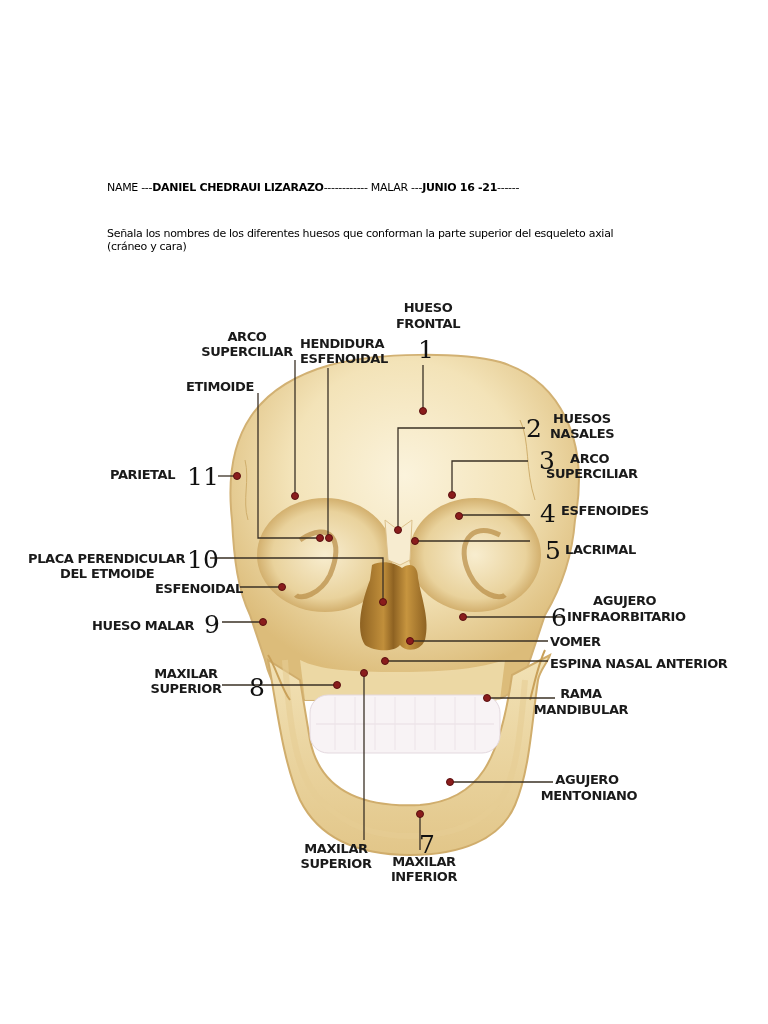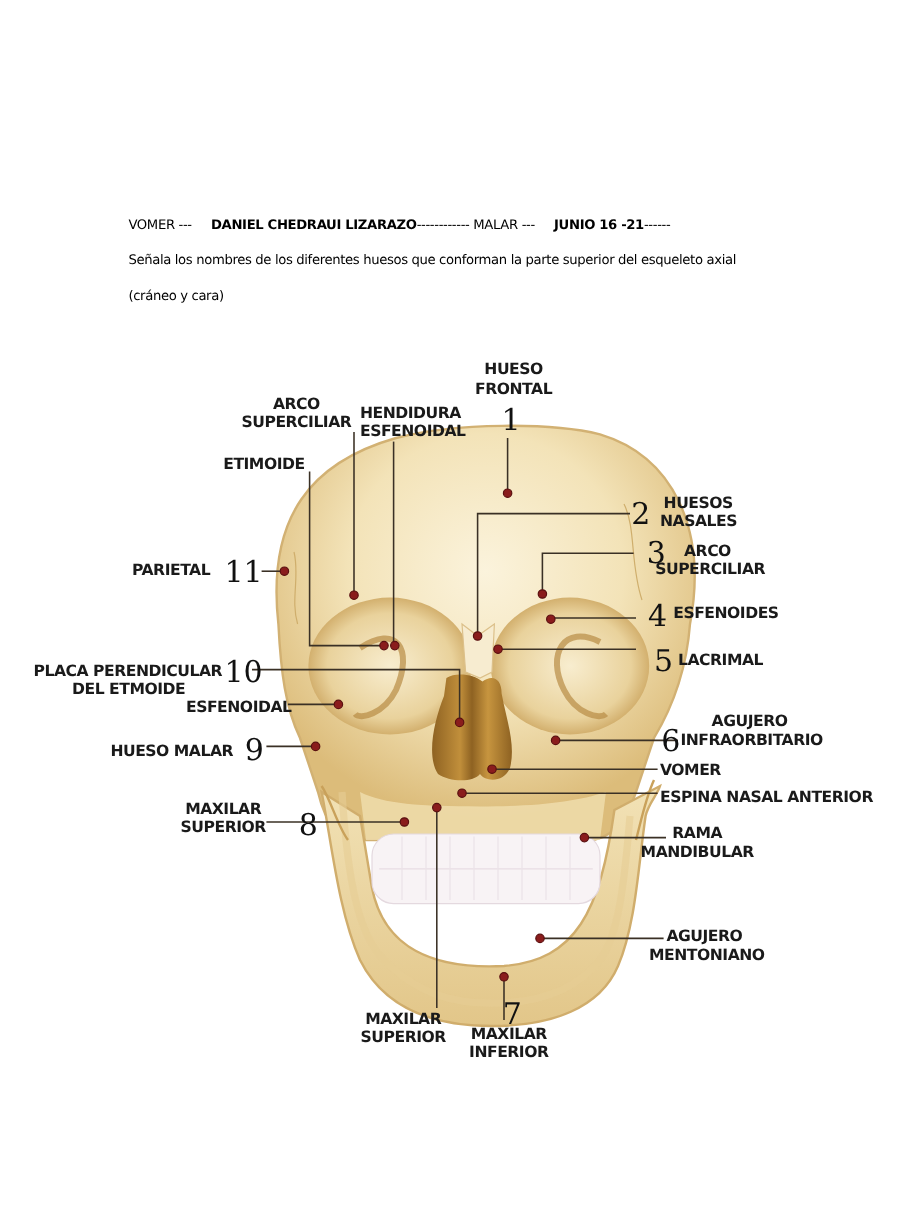--- a/index.html
+++ b/index.html
@@ -1,32 +1,32 @@
 <!DOCTYPE html>
 <html><head>
 <meta charset="utf-8">
 <style>
   html, body { margin:0; padding:0; background:#ffffff; }
   body { width:768px; height:1024px; position:relative; overflow:hidden;
          font-family:"Liberation Sans", "DejaVu Sans", sans-serif; color:#000; }
   .hdr { position:absolute; left:107px; font-size:11px; white-space:nowrap; font-family:"DejaVu Sans", sans-serif; letter-spacing:-0.3px; }
-  .hdr b { font-weight:bold;margin-left:16px; }
+  .hdr b { font-weight:bold; }
   #diagram { position:absolute; left:0; top:0; width:768px; height:1024px; }
   .lbl { font-family:"DejaVu Sans", sans-serif; font-size:13px; font-weight:bold; fill:#1a1a1a; letter-spacing:-0.4px; }
   .num { font-family:"DejaVu Serif", serif; font-size:25px; fill:#111; }
   .leader { stroke:#3a3025; stroke-width:1.3; fill:none; }
   .dot { fill:#8a1c1c; stroke:#5a1010; stroke-width:1; }
 </style>
 </head>
 <body>
 
 <div class="hdr" style="top:181px;">
-  <span>VOMER ---</span><b>DANIEL CHEDRAUI LIZARAZO</b><span>------------ MALAR ---</span><b>JUNIO 16 -21</b><span>------</span>
+  <span>NAME ---</span><b>DANIEL CHEDRAUI LIZARAZO</b><span>------------ MALAR ---</span><b>JUNIO 16 -21</b><span>------</span>
 </div>
-<div class="hdr" style="top:210px;">Señala los nombres de los diferentes huesos que conforman la parte superior del esqueleto axial</div>
+<div class="hdr" style="top:227px;">Señala los nombres de los diferentes huesos que conforman la parte superior del esqueleto axial</div>
 <div class="hdr" style="top:240px;text-align:center;">(cráneo y cara)</div>
 
 <svg id="diagram" viewBox="0 0 768 1024">
   <defs>
     <radialGradient id="craniumGrad" cx="0.5" cy="0.35" r="0.6">
       <stop offset="0" stop-color="#fbf3dc"></stop>
       <stop offset="0.55" stop-color="#f3e3b8"></stop>
       <stop offset="1" stop-color="#dcbc7a"></stop>
     </radialGradient>
     <radialGradient id="orbitGrad" cx="0.5" cy="0.5" r="0.55">

